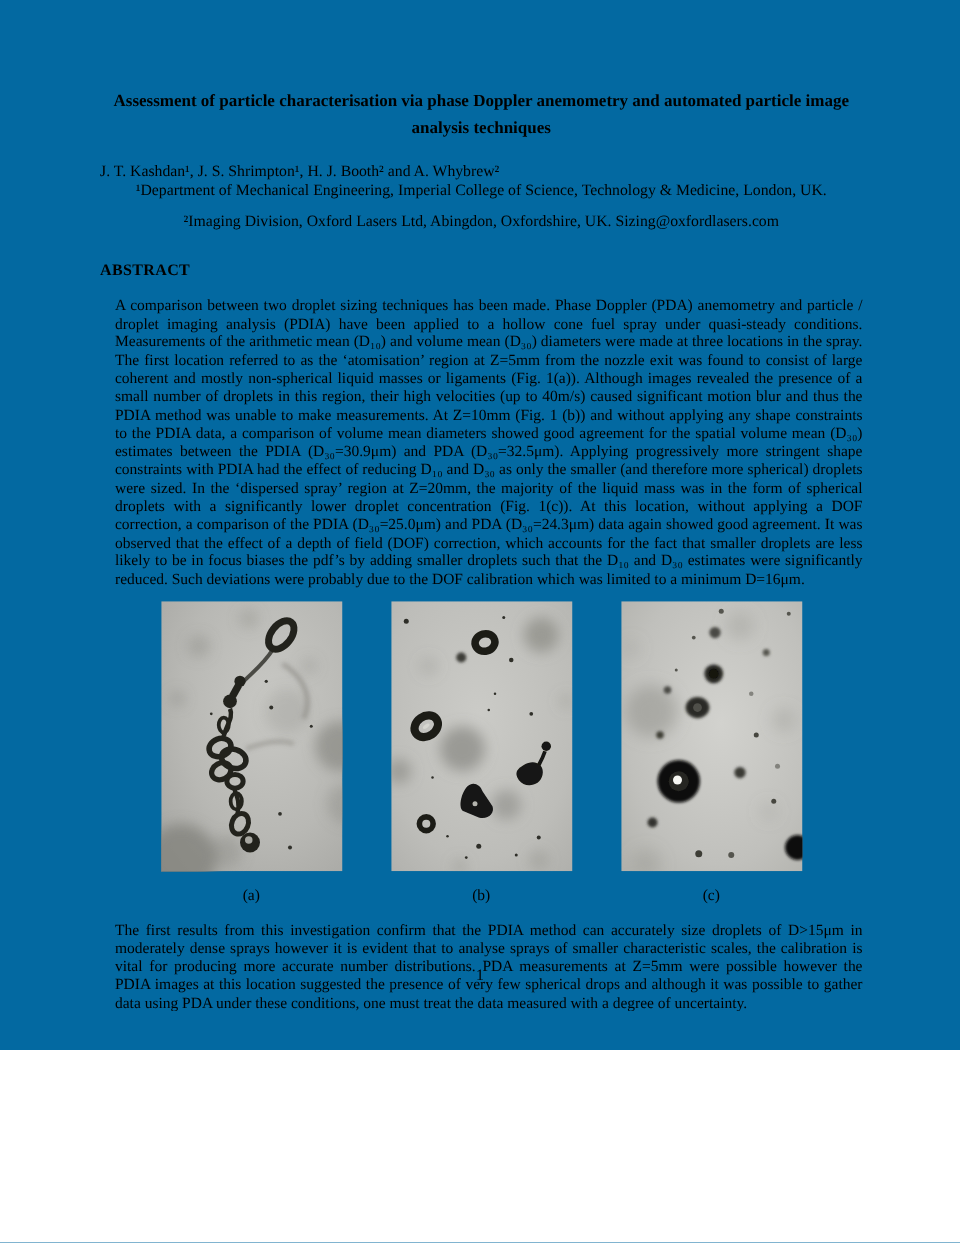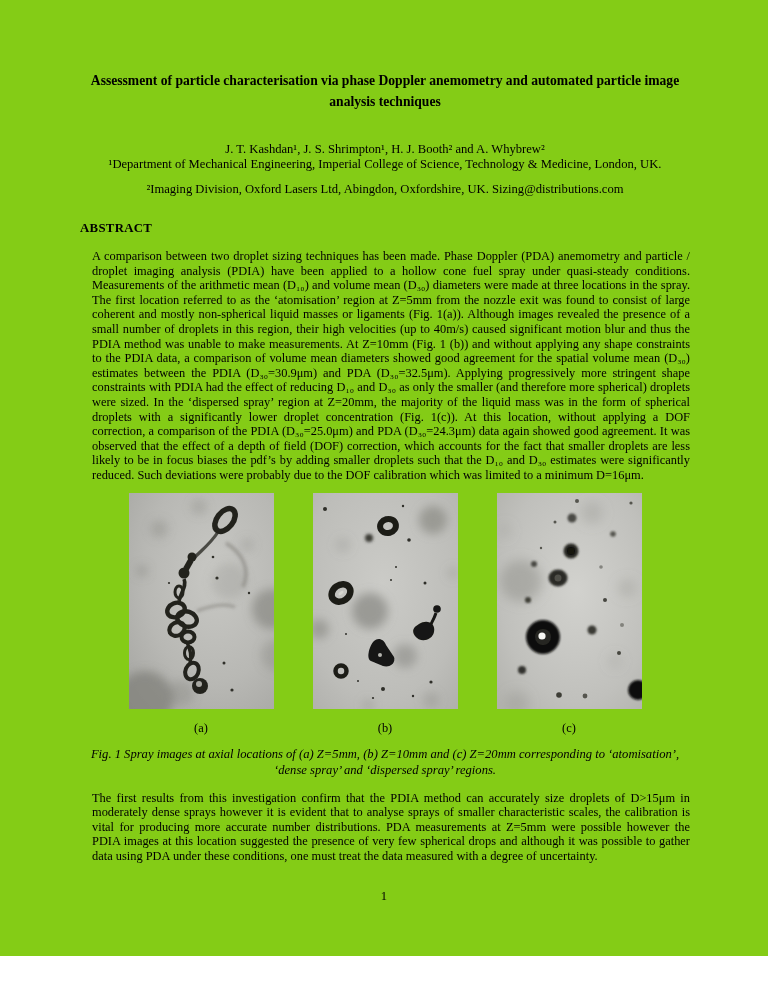--- a/index.html
+++ b/index.html
@@ -1,30 +1,30 @@
 <!DOCTYPE html>
 <html><head>
 <meta charset="utf-8">
 <style>
   html,body{margin:0;padding:0;background:#ffffff;}
   .page{
     position:relative;
-    width:768px;height:956px;
-    background:#84cc16;
+    width:768px;height:840px;
+    background:#0369a1;
     font-family:"Liberation Serif", serif;
     color:#000;
     box-sizing:border-box;
     padding:70px 78px 0 80px;
     overflow:hidden;
   }
   .title{
     font-size:13.6px;font-weight:bold;text-align:center;
     line-height:21px;margin:0 auto;max-width:612px;
   }
-  .authors{text-align:center;font-size:12.6px;margin-top:30px;}
+  .authors{font-size:12.6px;margin-top:18px;}
   .affiliations{text-align:center;font-size:12.6px;line-height:15px;}
   .affil + .affil{margin-top:10px;}
   .abstract-heading{font-size:12.8px;font-weight:bold;margin:24px 0 0 0;letter-spacing:.3px;}
   .body-text{
     font-size:12.4px;line-height:14.6px;text-align:justify;
     margin:13px 0 0 12px;
   }
   .figure-row{display:flex;justify-content:center;gap:39px;margin-top:10px;}
   .figure-row figure{margin:0;display:flex;flex-direction:column;align-items:center;}
   .panel{width:145px;height:216px;display:block;}
@@ -42,21 +42,21 @@
 <body>
 
 <div class="page">
 
   <h1 class="title">Assessment of particle characterisation via phase Doppler anemometry and automated particle image analysis techniques</h1>
 
   <div class="authors">J. T. Kashdan¹, J. S. Shrimpton¹, H. J. Booth² and A. Whybrew²</div>
 
   <div class="affiliations">
     <div class="affil">¹Department of Mechanical Engineering, Imperial College of Science, Technology &amp; Medicine, London, UK.</div>
-    <div class="affil">²Imaging Division, Oxford Lasers Ltd, Abingdon, Oxfordshire, UK. Sizing@distributions.com</div>
+    <div class="affil">²Imaging Division, Oxford Lasers Ltd, Abingdon, Oxfordshire, UK. Sizing@oxfordlasers.com</div>
   </div>
 
   <h2 class="abstract-heading">ABSTRACT</h2>
 
   <p class="body-text">A comparison between two droplet sizing techniques has been made. Phase Doppler (PDA) anemometry and particle / droplet imaging analysis (PDIA) have been applied to a hollow cone fuel spray under quasi-steady conditions. Measurements of the arithmetic mean (D₁₀) and volume mean (D₃₀) diameters were made at three locations in the spray. The first location referred to as the ‘atomisation’ region at Z=5mm from the nozzle exit was found to consist of large coherent and mostly non-spherical liquid masses or ligaments (Fig. 1(a)). Although images revealed the presence of a small number of droplets in this region, their high velocities (up to 40m/s) caused significant motion blur and thus the PDIA method was unable to make measurements. At Z=10mm (Fig. 1 (b)) and without applying any shape constraints to the PDIA data, a comparison of volume mean diameters showed good agreement for the spatial volume mean (D₃₀) estimates between the PDIA (D₃₀=30.9μm) and PDA (D₃₀=32.5μm). Applying progressively more stringent shape constraints with PDIA had the effect of reducing D₁₀ and D₃₀ as only the smaller (and therefore more spherical) droplets were sized. In the ‘dispersed spray’ region at Z=20mm, the majority of the liquid mass was in the form of spherical droplets with a significantly lower droplet concentration (Fig. 1(c)). At this location, without applying a DOF correction, a comparison of the PDIA (D₃₀=25.0μm) and PDA (D₃₀=24.3μm) data again showed good agreement. It was observed that the effect of a depth of field (DOF) correction, which accounts for the fact that smaller droplets are less likely to be in focus biases the pdf’s by adding smaller droplets such that the D₁₀ and D₃₀ estimates were significantly reduced. Such deviations were probably due to the DOF calibration which was limited to a minimum D=16μm.</p>
 
   <div class="figure-row">
 
     <figure>
       <svg class="panel" viewBox="0 0 145 216" role="img">
@@ -233,19 +233,18 @@
             <circle cx="44" cy="55" r="1.2"></circle>
           <circle cx="125" cy="132" r="2" opacity=".6"></circle>
             <circle cx="88" cy="203" r="2.4"></circle>
         </g>
       </svg>
       <figcaption>(c)</figcaption>
     </figure>
 
   </div>
 
-  <p class="fig-caption">Fig. 1 Spray images at axial locations of (a) Z=5mm, (b) Z=10mm and (c) Z=20mm corresponding to ‘atomisation’, ‘dense spray’ and ‘dispersed spray’ regions.</p>
 
   <p class="body-text">The first results from this investigation confirm that the PDIA method can accurately size droplets of D&gt;15μm in moderately dense sprays however it is evident that to analyse sprays of smaller characteristic scales, the calibration is vital for producing more accurate number distributions. PDA measurements at Z=5mm were possible however the PDIA images at this location suggested the presence of very few spherical drops and although it was possible to gather data using PDA under these conditions, one must treat the data measured with a degree of uncertainty.</p>
 
   <div class="page-number">1</div>
 
 </div>
 
 </body></html>

